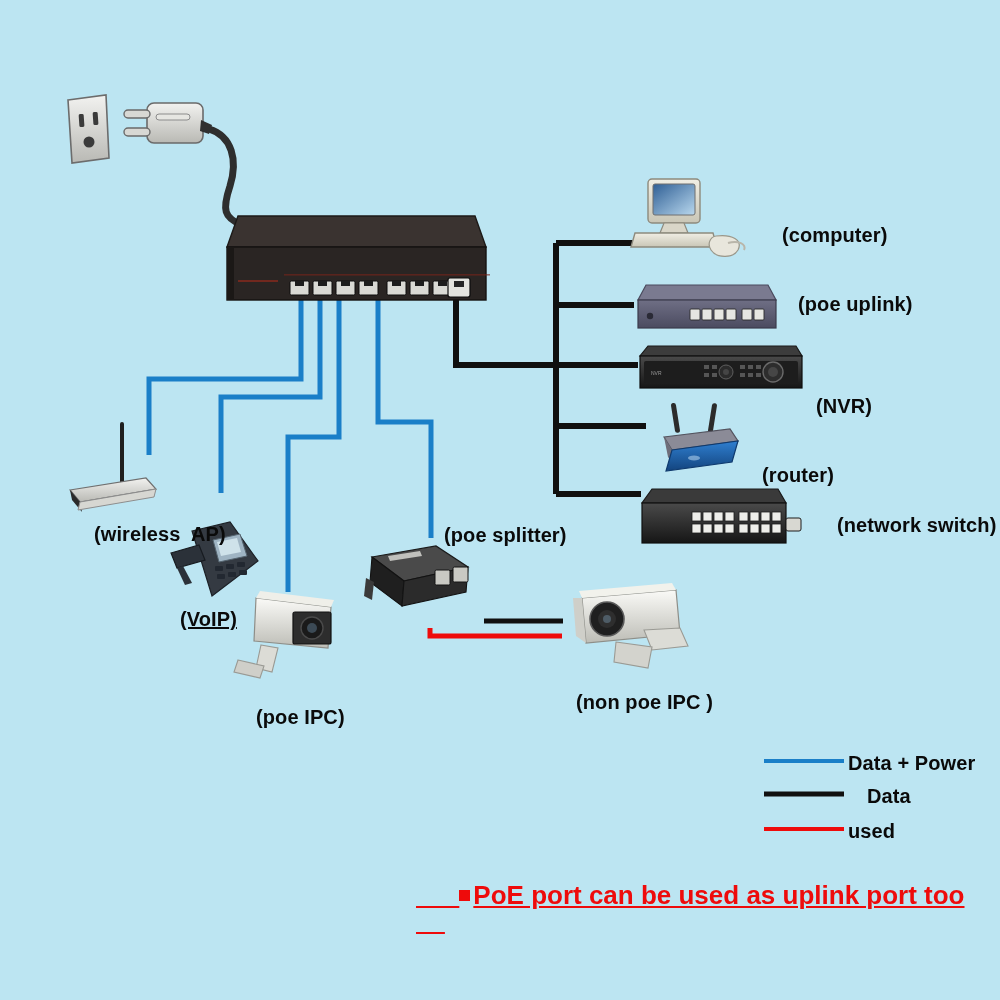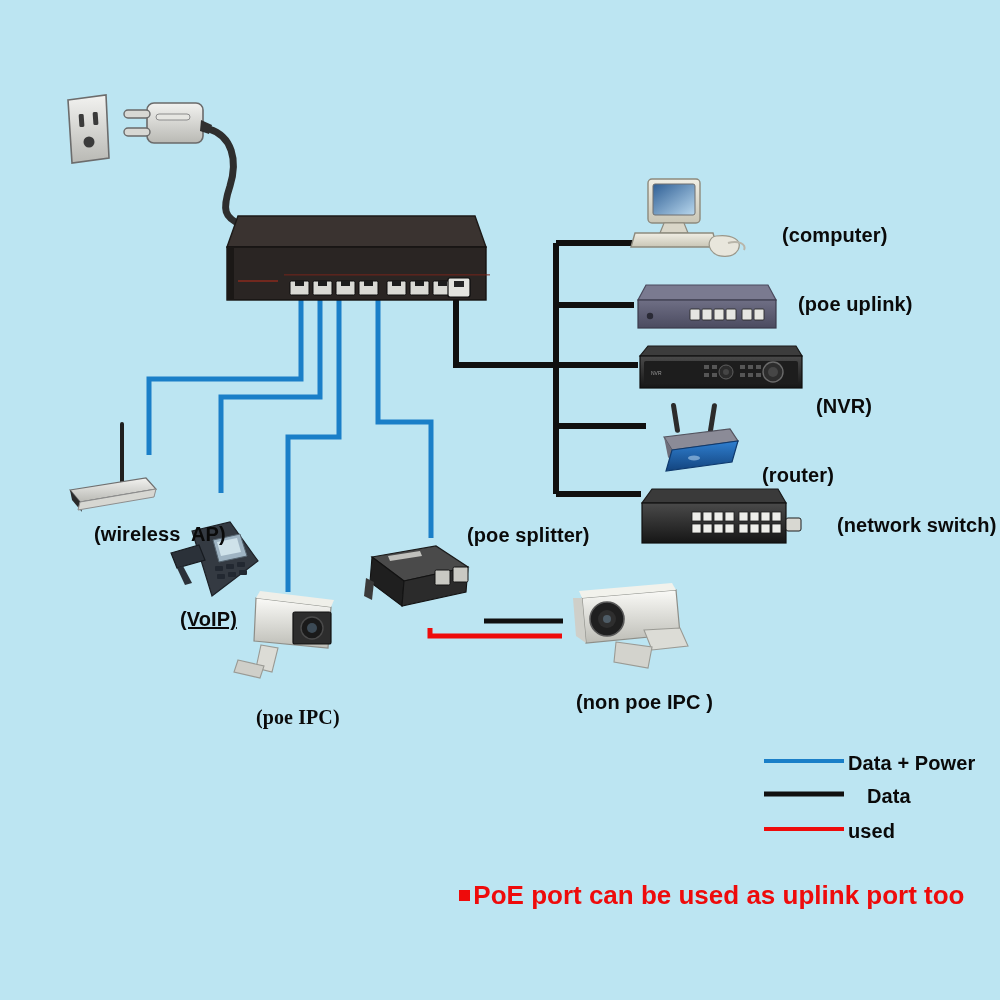--- a/index.html
+++ b/index.html
@@ -301,25 +301,25 @@
 
   <div class="layer" id="labels">
 
     <div class="lbl lbl-dev" style="left:766px;top:225px;">(computer)</div>
     <div class="lbl lbl-dev" style="left:782px;top:294px;">(poe uplink)</div>
     <div class="lbl lbl-dev" style="left:800px;top:358px;margin-top:38px;">(NVR)</div>
     <div class="lbl lbl-dev" style="left:746px;top:437px;margin-top:28px;">(router)</div>
     <div class="lbl lbl-dev" style="left:821px;top:515px;">(network switch)</div>
     <div class="lbl lbl-dev" style="left:36px;top:524px;margin-left:42px;">(wireless  AP)</div>
     <div class="lbl lbl-dev" style="left:164px;top:609px;text-decoration:underline;">(VoIP)</div>
-    <div class="lbl lbl-dev" style="left:240px;top:707px;font-family:Liberation Serif, serif;">(poe IPC)</div>
-    <div class="lbl lbl-dev" style="left:428px;top:525px;margin-left:23px;">(poe splitter)</div>
+    <div class="lbl lbl-dev" style="left:240px;top:707px;">(poe IPC)</div>
+    <div class="lbl lbl-dev" style="left:428px;top:525px;">(poe splitter)</div>
     <div class="lbl lbl-dev" style="left:560px;top:692px;">(non poe IPC )</div>
 
     <div class="lbl lbl-legend" style="left:832px;top:753px;">Data + Power</div>
     <div class="lbl lbl-legend" style="left:832px;top:786px;margin-left:19px;">Data</div>
     <div class="lbl lbl-legend" style="left:832px;top:821px;">used</div>
 
-    <div class="note" style="left:400px;top:856px;">
+    <div class="note" style="left:400px;top:856px;text-decoration:underline;">
       <span class="bullet"></span><span>PoE port can be used as uplink port too</span>
     </div>
   </div>
 </div>
 
 </body></html>

